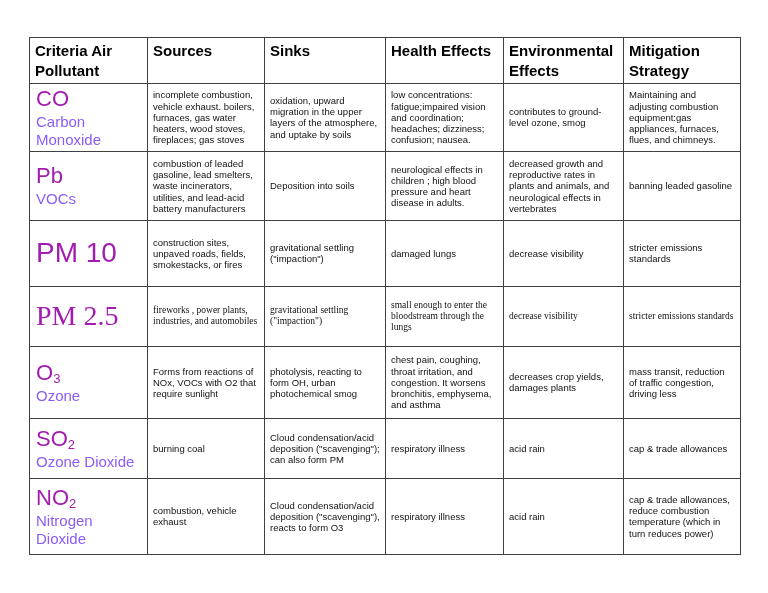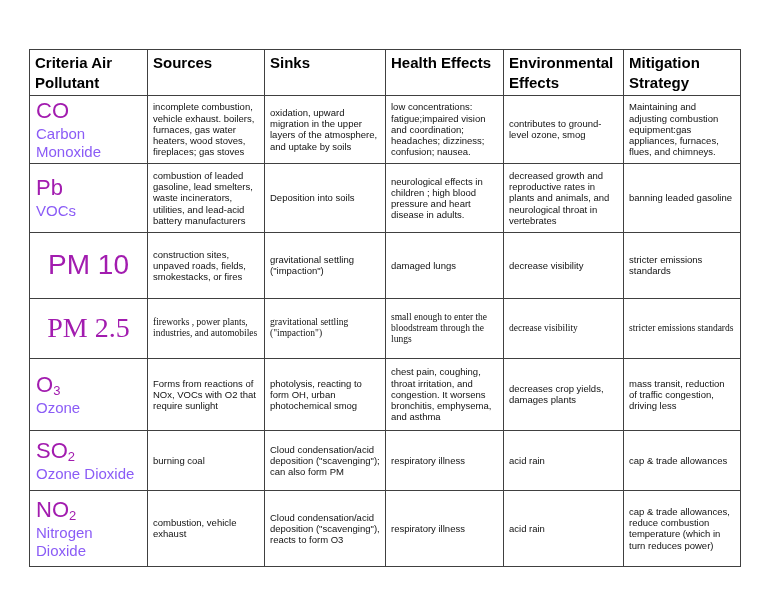--- a/index.html
+++ b/index.html
@@ -12,21 +12,21 @@
   .page {
     position: relative;
     width: 768px;
     height: 593px;
     background: #ffffff;
     overflow: hidden;
   }
   table.pollutant-table {
     position: absolute;
     left: 29px;
-    top: 49px;
+    top: 37px;
     width: 711px;
     border-collapse: collapse;
     table-layout: fixed;
   }
   .pollutant-table th,
   .pollutant-table td {
     border: 1px solid #404040;
     padding: 2px 5px;
     overflow: hidden;
   }
@@ -51,21 +51,20 @@
     padding: 2px 6px;
   }
   .sym {
     font-size: 22px;
     line-height: 1.15;
     color: #a21caf;
   }
   tr.sym-lg .sym {
     font-size: 28px;
     line-height: 1.1;
-    text-align: center;
   }
   .sub {
     font-size: 13px;
     vertical-align: -3px;
   }
   .name {
     font-size: 15px;
     line-height: 1.2;
     color: #8b5cf6;
   }
@@ -122,21 +121,21 @@
         <td class="body-cell">Maintaining and adjusting combustion equipment:gas appliances, furnaces, flues, and chimneys.</td>
       </tr>
       <tr class="r1">
         <td class="pollutant-cell">
           <div class="sym"><span>Pb</span><span class="sub"></span></div>
           <div class="name">VOCs</div>
         </td>
         <td class="body-cell">combustion of leaded gasoline, lead smelters, waste incinerators, utilities, and lead-acid battery manufacturers</td>
         <td class="body-cell">Deposition into soils</td>
         <td class="body-cell">neurological effects in children ; high blood pressure and heart disease in adults.</td>
-        <td class="body-cell">decreased growth and reproductive rates in plants and animals, and neurological throat in vertebrates</td>
+        <td class="body-cell">decreased growth and reproductive rates in plants and animals, and neurological effects in vertebrates</td>
         <td class="body-cell">banning leaded gasoline</td>
       </tr>
       <tr class="r2 sym-lg">
         <td class="pollutant-cell">
           <div class="sym"><span>PM 10</span><span class="sub"></span></div>
           <div class="name"></div>
         </td>
         <td class="body-cell">construction sites, unpaved roads, fields, smokestacks, or fires</td>
         <td class="body-cell">gravitational settling ("impaction")</td>
         <td class="body-cell">damaged lungs</td>

